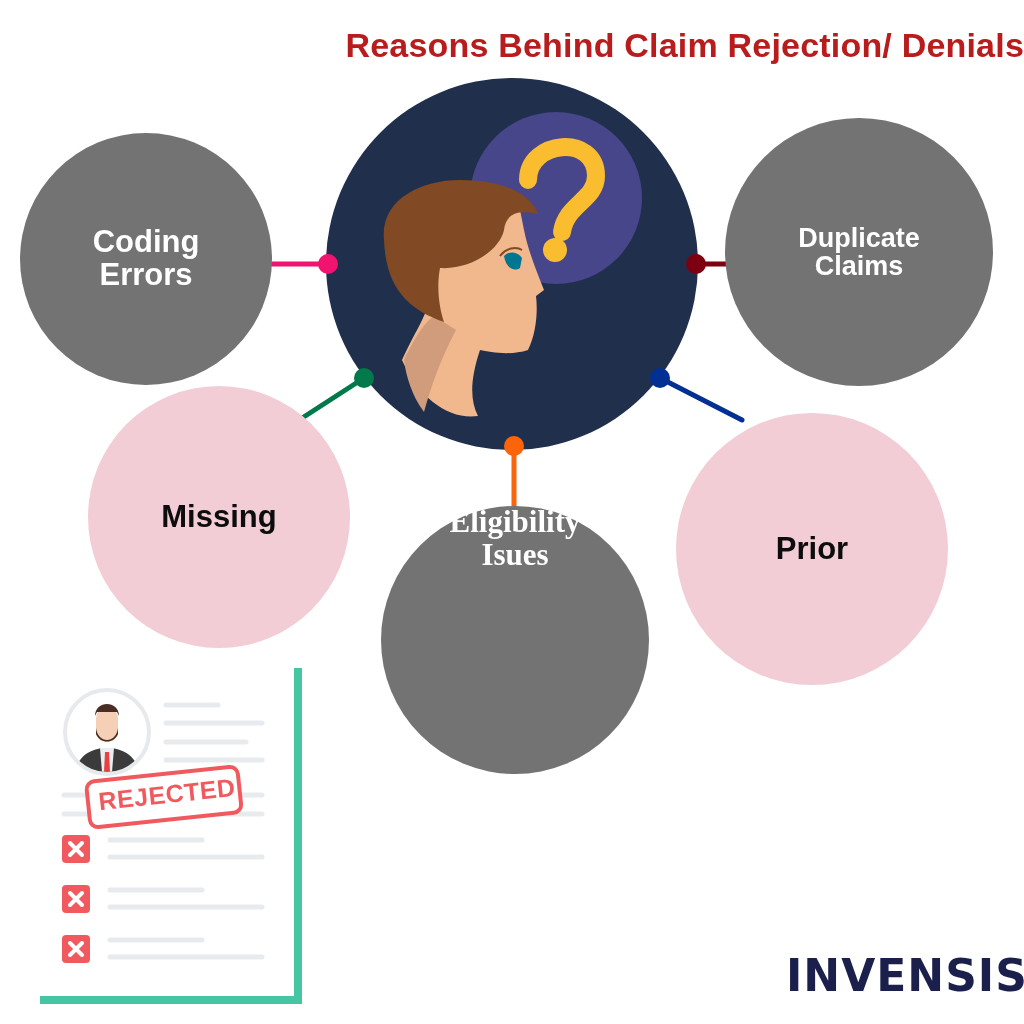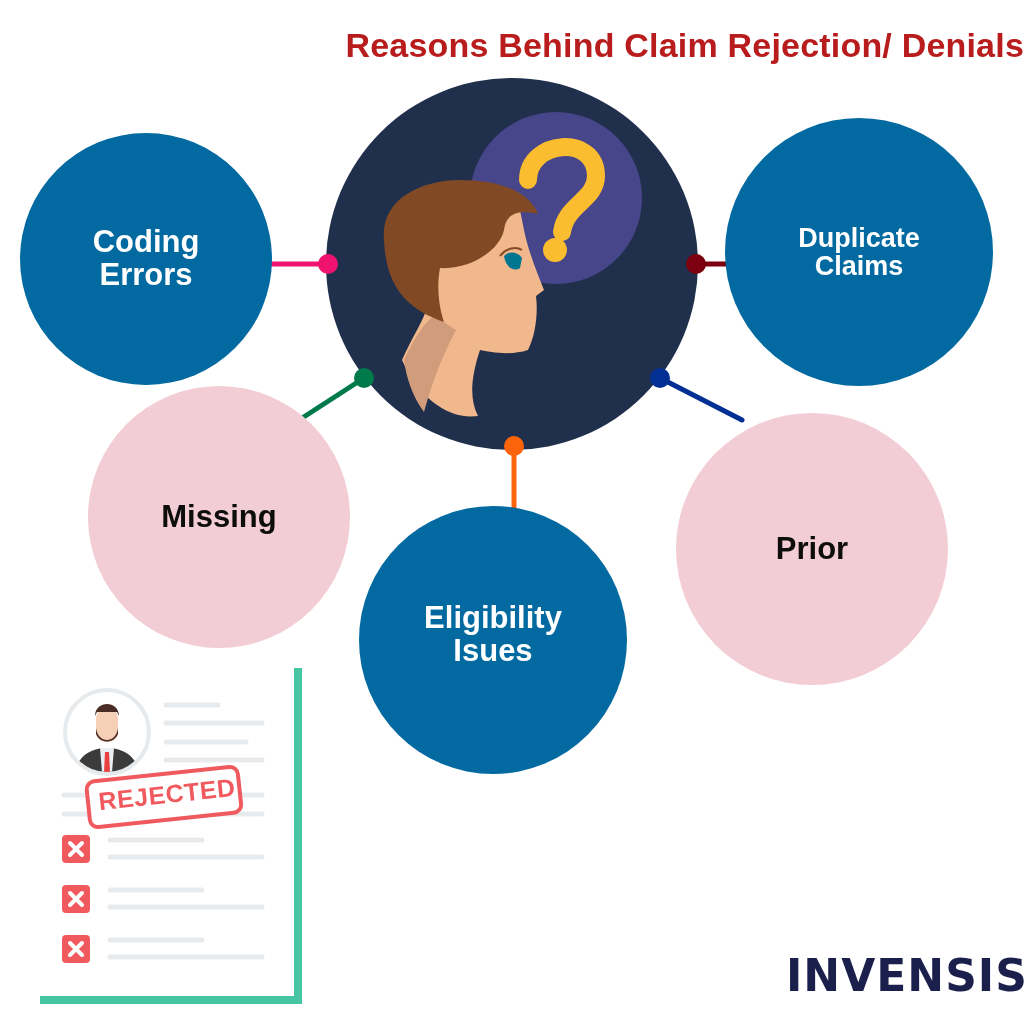--- a/index.html
+++ b/index.html
@@ -7,21 +7,21 @@
   body { position: relative; font-family: "Liberation Sans", "DejaVu Sans", sans-serif; }
   .title {
     position: absolute; left: 0; top: 26px; width: 1024px; text-align: right;
     font-size: 34px; font-weight: 700; color: #b91c1c; letter-spacing: 0.2px;
   }
   .circle {
     position: absolute; border-radius: 50%;
     display: flex; align-items: center; justify-content: center; text-align: center;
     font-weight: 700; line-height: 1.05;
   }
-  .circle.blue { background: #0369a1; color: #ffffff; }
+  .circle.blue { background: #737373; color: #ffffff; }
   .circle.pink { background: #f2cdd5; color: #0d0d0d; }
   .circle span { display: block; }
   svg.overlay { position: absolute; left: 0; top: 0; }
   .logo {
     position: absolute; left: 786px; top: 950px; font-size: 44px; font-weight: 900;
     color: #1b1f4b; letter-spacing: 1px; font-family: "DejaVu Sans", sans-serif;
   }
 </style>
 </head>
 <body>
@@ -78,21 +78,21 @@
       <span>Missing</span>
     </div>
 </div>
 
 <div class="circle pink" style="left:676px; top:413px; width:272px; height:272px; font-size:31px;">
   <div>
       <span>Prior</span>
     </div>
 </div>
 
-<div class="circle blue" style="left:359px; top:506px; width:268px; height:268px; font-size:31px; align-items:center; padding-bottom:6px;">
+<div class="circle blue" style="left:381px; top:506px; width:268px; height:268px; font-size:31px; align-items:flex-start; padding-bottom:6px;font-family:Liberation Serif, serif;">
   <div style="margin-bottom:4px;">
       <span>Eligibility</span>
       <span>Isues</span>
     </div>
 </div>
 
 <svg class="overlay" width="1024" height="1024" style="pointer-events:none;">
   <path d="M298 668 L298 1000 L40 1000" stroke="#46c5a3" stroke-width="8" fill="none"></path>
 
   <circle cx="107" cy="732" r="42" fill="#ffffff" stroke="#e6eaec" stroke-width="4"></circle>

